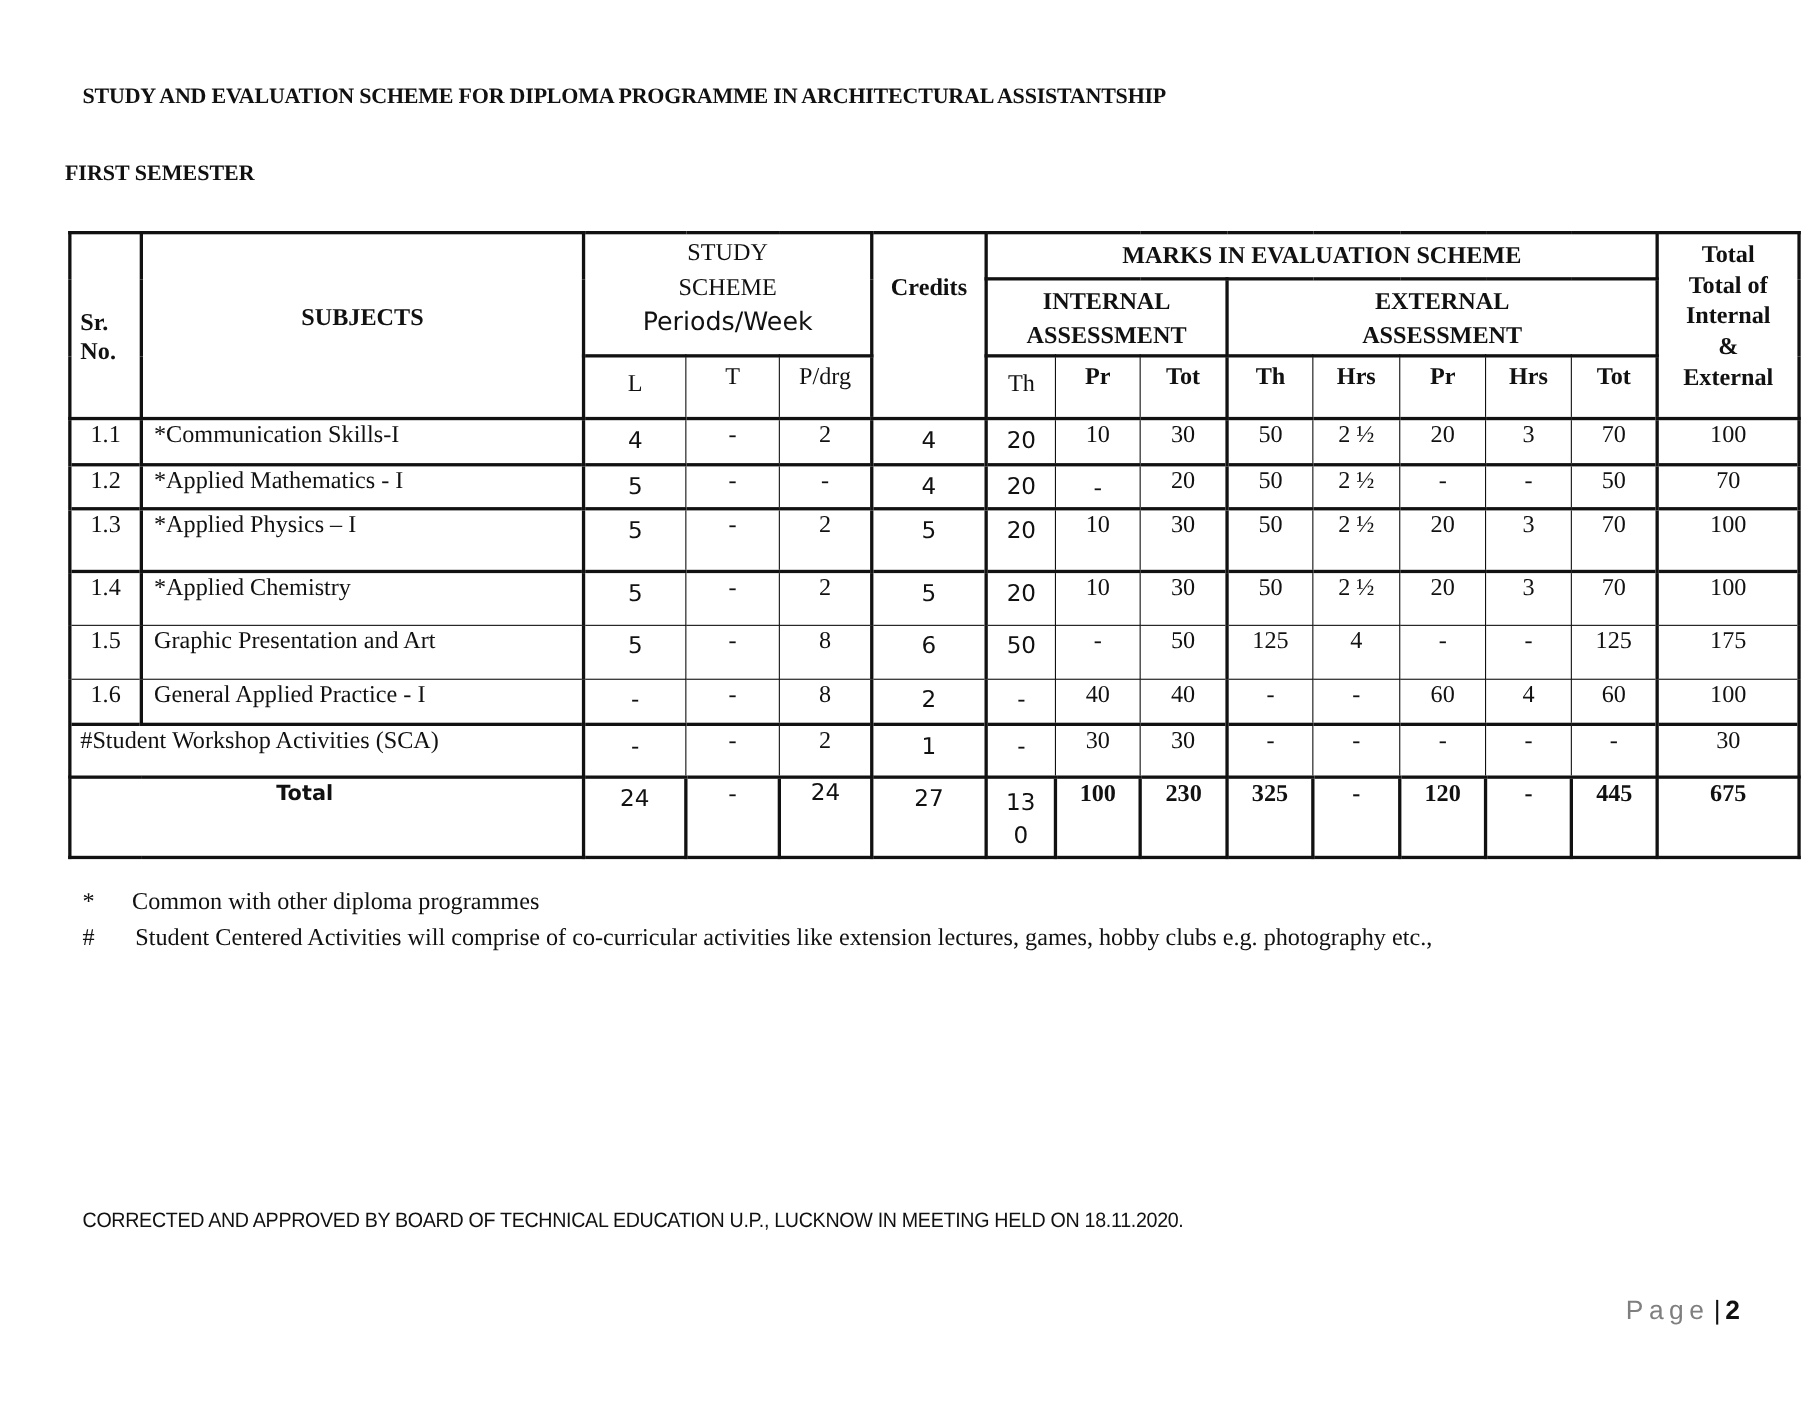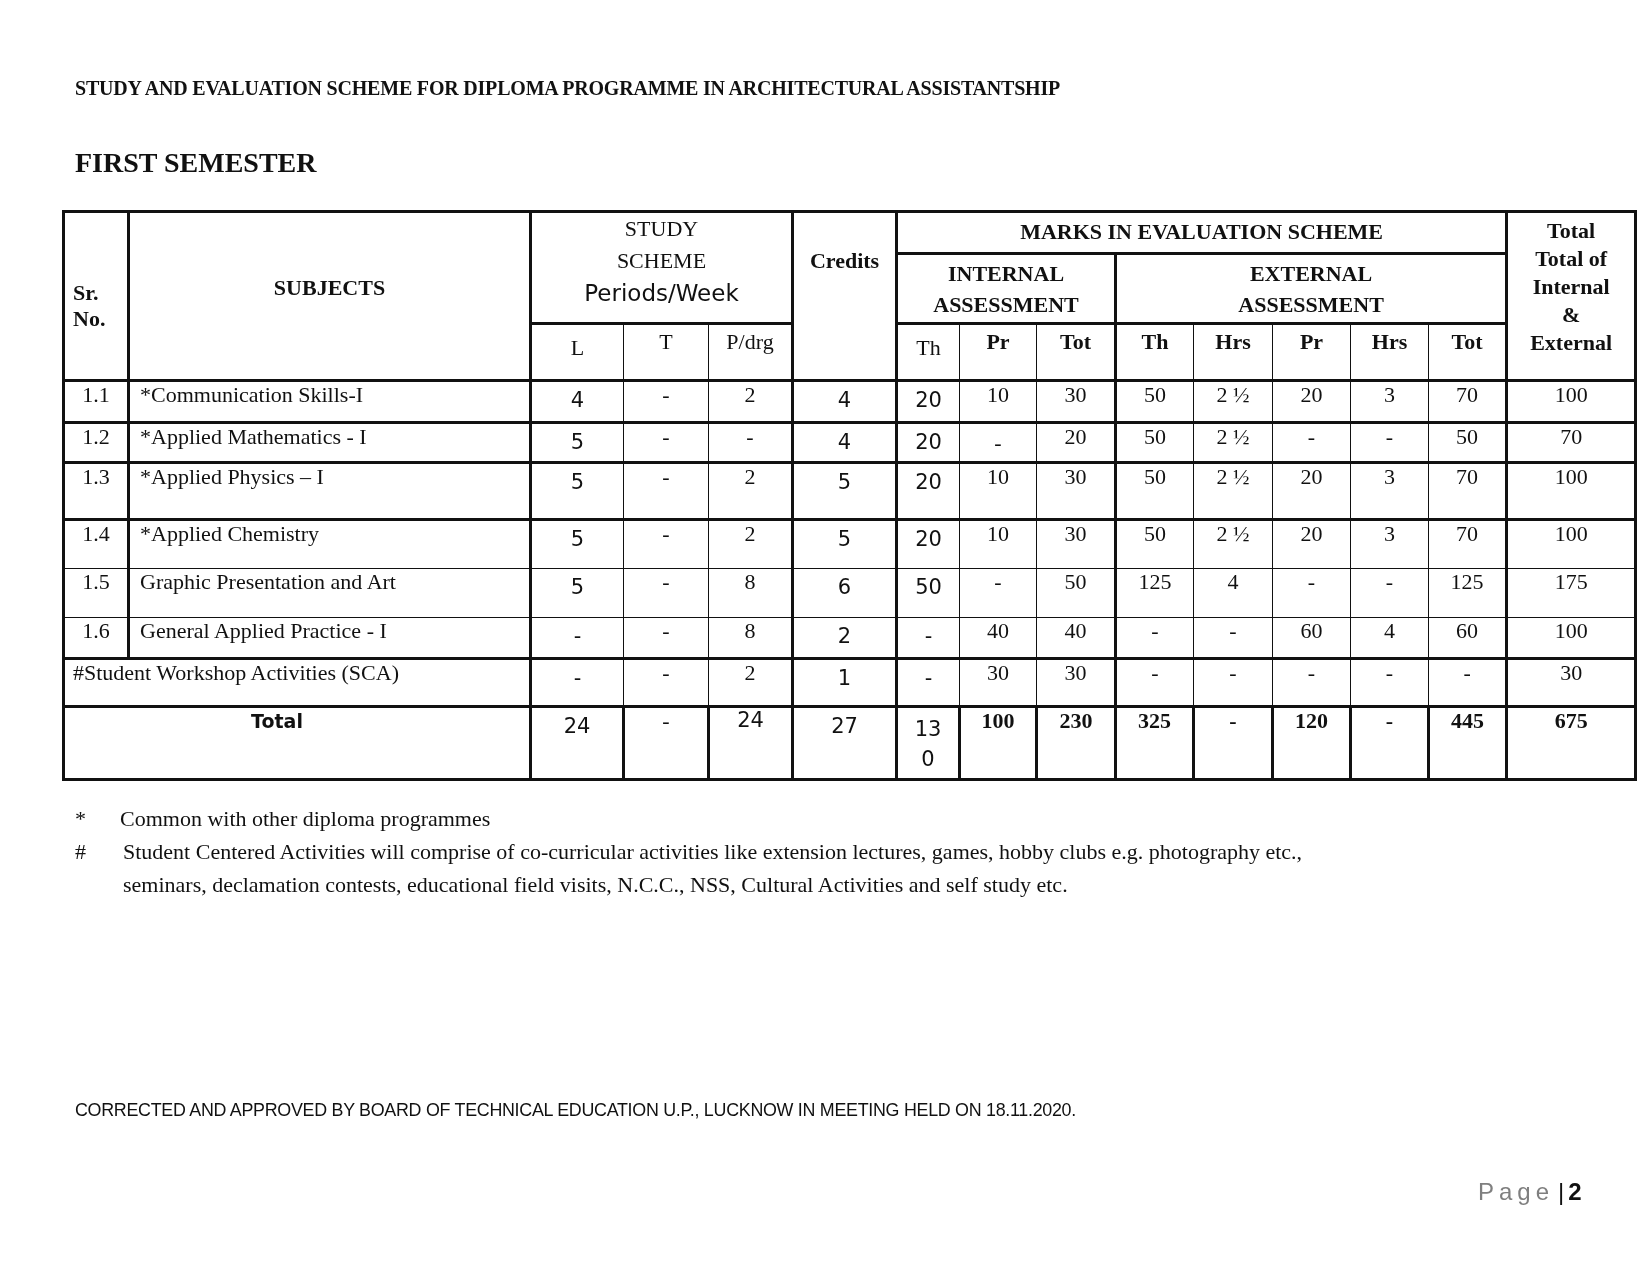--- a/index.html
+++ b/index.html
@@ -1,19 +1,19 @@
 <!DOCTYPE html>
 <html><head>
 <meta charset="utf-8">
 <style>
   html, body { margin:0; padding:0; background:#fff; }
   body { width:1651px; height:1275px; position:relative; overflow:hidden; color:#111;
          font-family:"Liberation Serif", "DejaVu Serif", serif; }
   .title { position:absolute; left:75px; top:77px; font-weight:bold; font-size:20px; letter-spacing:-0.2px; }
-  .sem { position:absolute; left:75px; top:147px; font-weight:bold; font-size:28px; }
+  .sem { position:absolute; left:59px; top:147px; font-weight:bold; font-size:20px; }
   table.scheme { position:absolute; left:62px; top:210px; width:1566px; border-collapse:collapse;
                  table-layout:fixed; font-size:22px; }
   table.scheme td, table.scheme th { border:1px solid #111; padding:0; text-align:center; vertical-align:top; font-weight:normal; line-height:1.2; }
   table.scheme .thick-l { border-left:3px solid #111; }
   table.scheme .thick-r { border-right:3px solid #111; }
   table.scheme .thick-t { border-top:3px solid #111; }
   table.scheme .thick-b { border-bottom:3px solid #111; }
   .b { font-weight:bold !important; }
   .left { text-align:left !important; padding-left:10px !important; }
   .sans { font-family:"DejaVu Sans", "Liberation Sans", sans-serif; font-size:21px; }
@@ -237,23 +237,19 @@
 
 <div class="notes">
   <div class="note-row">
     <span class="note-sym">*</span>
     <span>Common with other diploma programmes</span>
   </div>
   <div class="note-row">
     <span class="note-sym" style="width:48px">#</span>
     <span>Student Centered Activities will comprise of co-curricular activities like extension lectures, games, hobby clubs e.g. photography etc.,</span>
   </div>
-  <div class="note-row">
-    <span class="note-sym" style="width:48px"></span>
-    <span>seminars, declamation contests, educational field visits, N.C.C., NSS, Cultural Activities and self study  etc.</span>
-  </div>
 </div>
 
 <div class="approve">CORRECTED AND APPROVED BY BOARD OF TECHNICAL EDUCATION U.P., LUCKNOW IN MEETING HELD ON  18.11.2020.</div>
 
 <div class="page">
   <span>Page</span><span class="sep">|</span><span class="num">2</span>
 </div>
 
 </body></html>

